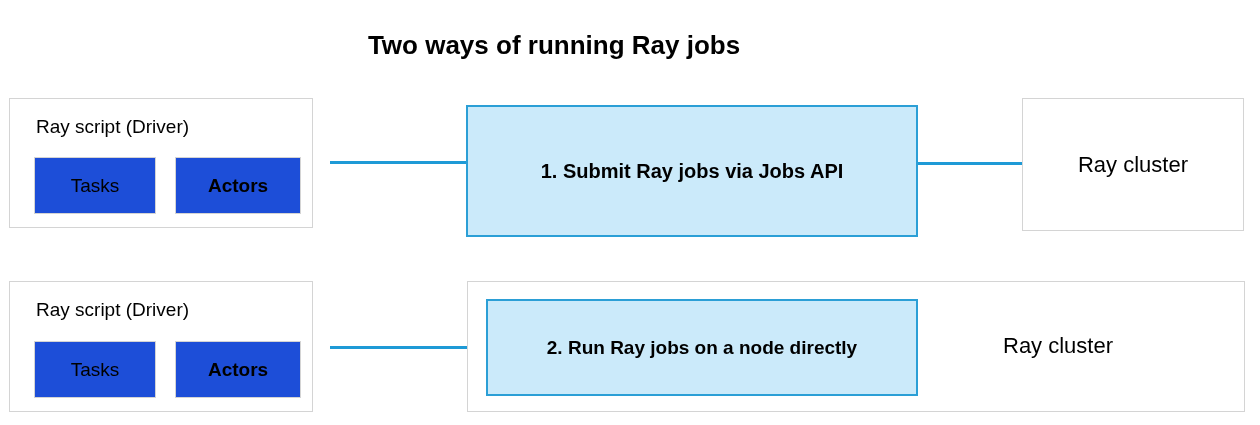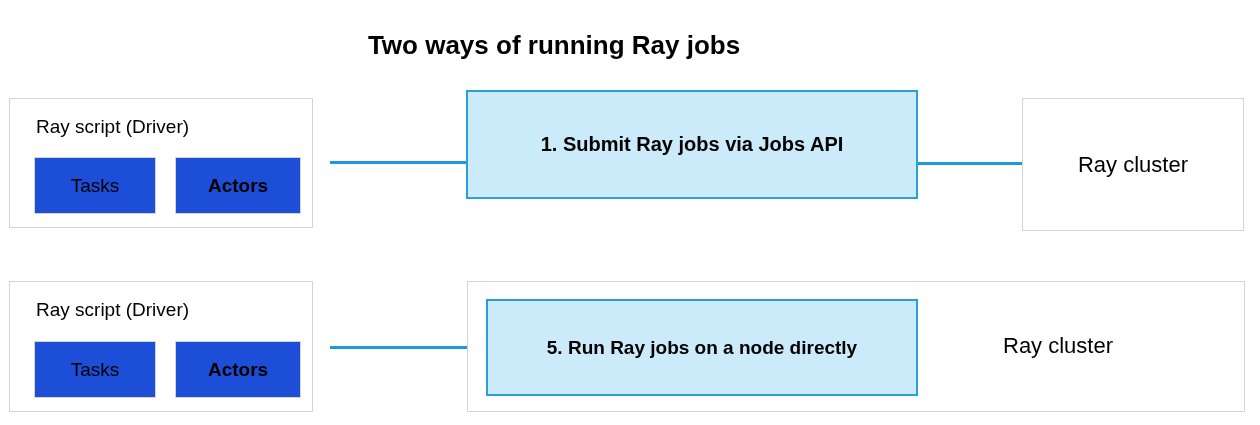--- a/index.html
+++ b/index.html
@@ -45,21 +45,21 @@
   }
   .method-box{
     position:absolute;
     background:var(--method-fill,#cbeafa);
     border:2px solid var(--method-border,#2b9fd6);
     box-sizing:border-box;
     display:flex;align-items:center;justify-content:center;
     font-weight:bold;font-size:20px;color:#000;
     text-align:center;
   }
-  .method-1{left:466px;top:90px;width:452px;height:109px;}
+  .method-1{left:466px;top:105px;width:452px;height:132px;}
   .method-2{left:486px;top:299px;width:432px;height:97px;font-size:19px;}
   .cluster-box{
     left:1022px;top:98px;width:222px;height:133px;
     display:flex;align-items:center;justify-content:center;
     font-size:22px;color:#000;
   }
   .outer-cluster{left:467px;top:281px;width:778px;height:131px;}
   .cluster-text{
     position:absolute;left:1003px;top:333px;
     font-size:22px;color:#000;
@@ -96,18 +96,18 @@
   <div class="gray-box driver-box r2">
     <div class="driver-label">Ray script (Driver)</div>
     <div class="sub-box tasks">Tasks</div>
     <div class="sub-box actors">Actors</div>
   </div>
 
   <div class="connector" style="left:330px;top:346px;width:158px;"></div>
 
   <div class="gray-box outer-cluster"></div>
 
-  <div class="method-box method-2">5. Run Ray jobs on a node directly</div>
+  <div class="method-box method-2">2. Run Ray jobs on a node directly</div>
 
   <div class="cluster-text">Ray cluster</div>
 
 
 </div>
 
 </body></html>

